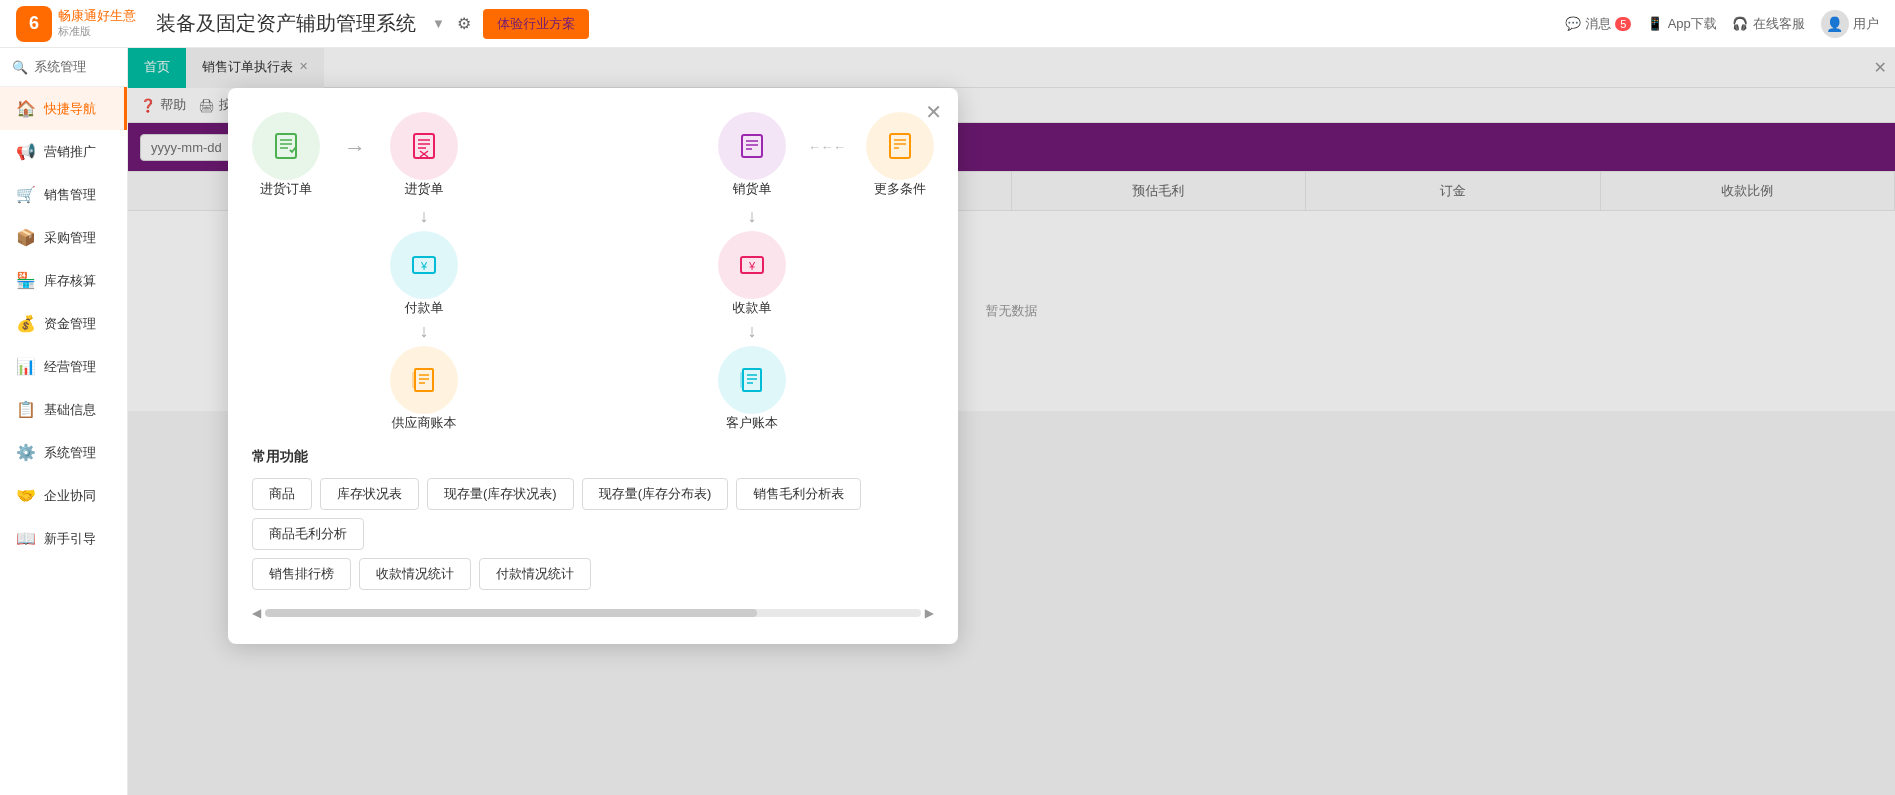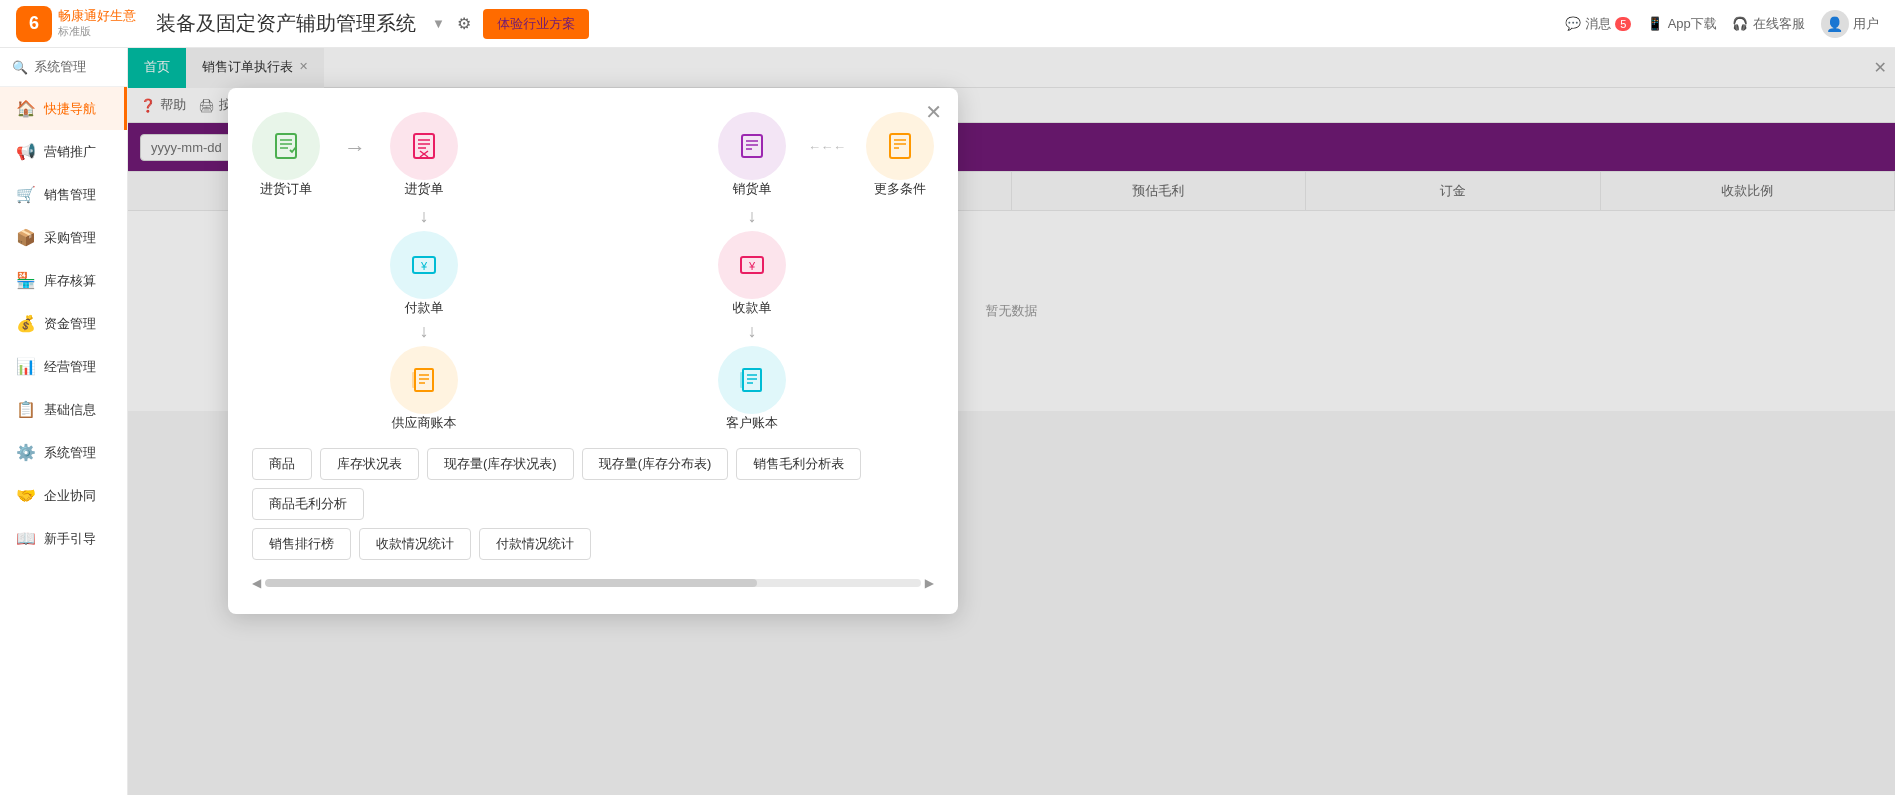--- a/index.html
+++ b/index.html
@@ -372,20 +372,21 @@
                     </svg>
                 </div>
                 <span class="flow-label">客户账本</span>
               </div>
               <div style="width: 80px;"></div>
               <div style="width: 68px;"></div>
             </div>
           </div>
 
           <div>
+            <div class="common-title">常用功能</div>
             <div class="common-btns">
               <button class="common-btn">商品</button>
               <button class="common-btn">库存状况表</button>
               <button class="common-btn">现存量(库存状况表)</button>
               <button class="common-btn">现存量(库存分布表)</button>
               <button class="common-btn">销售毛利分析表</button>
               <button class="common-btn">商品毛利分析</button>
             </div>
             <div class="common-btns" style="margin-top: 8px;">
               <button class="common-btn">销售排行榜</button>

